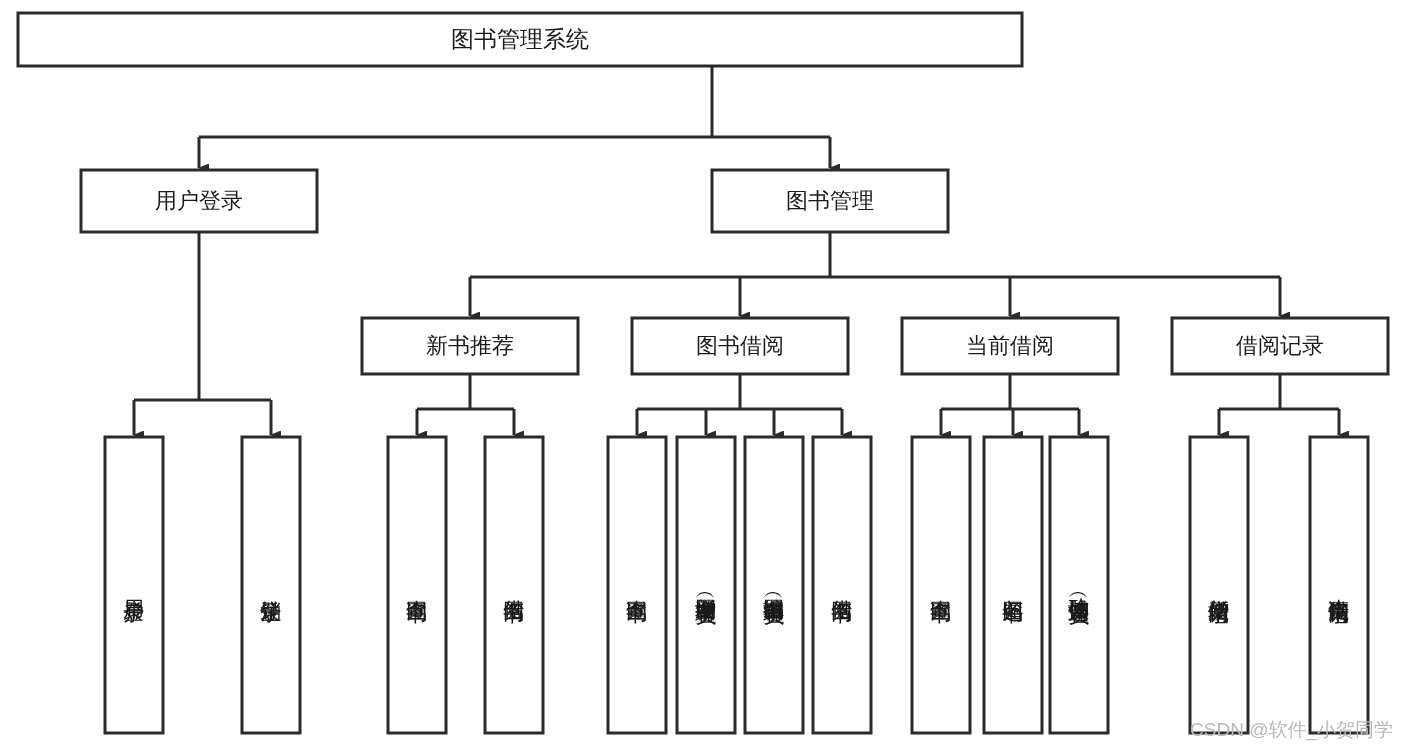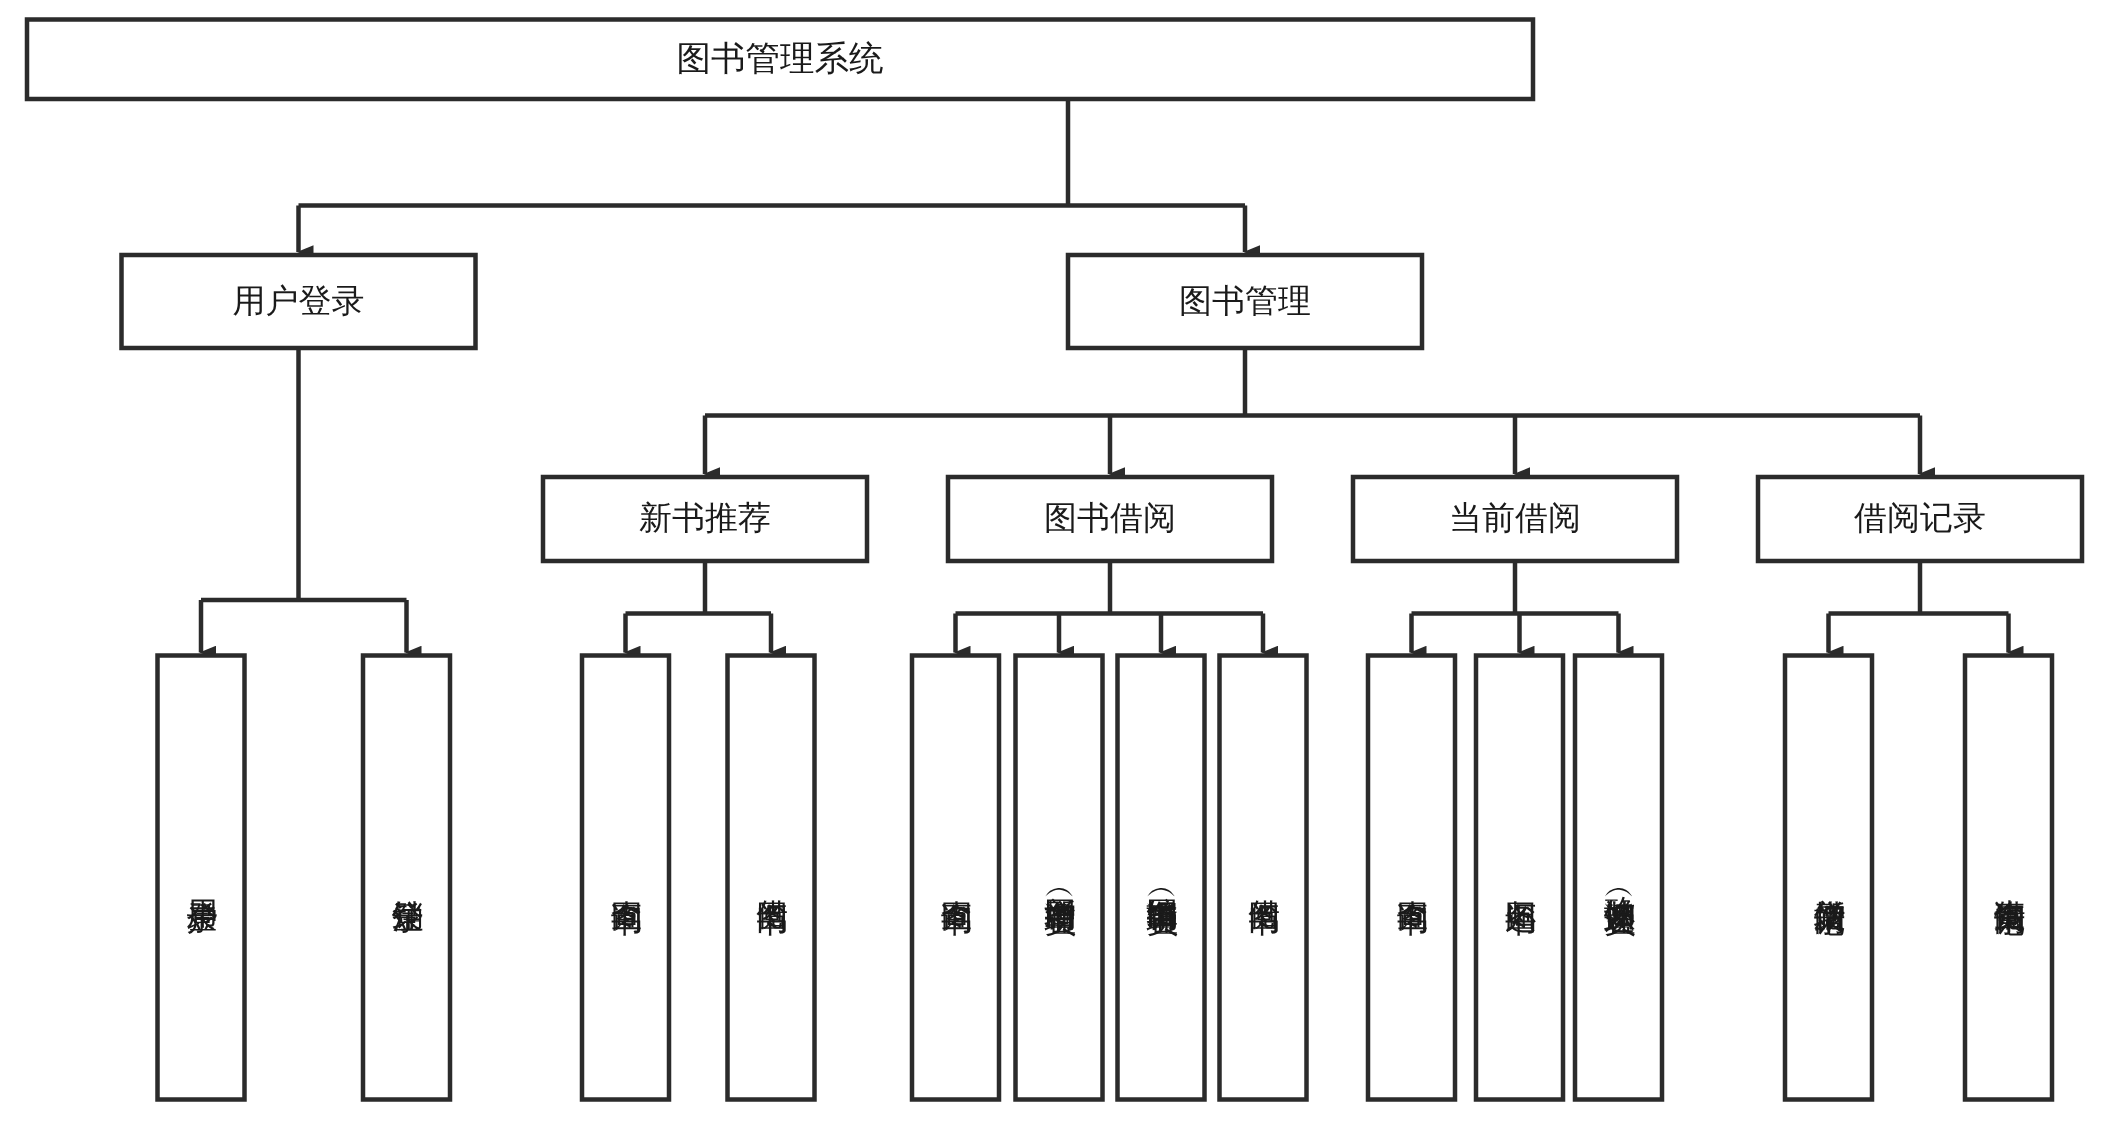--- a/index.html
+++ b/index.html
@@ -194,13 +194,14 @@
         <span class="leaf-label">确认归还（管理员）</span>
       </div>
       <div class="leaf-label-wrap" style="left: 1190px; top: 437px; width: 58px; height: 296px;">
         <span class="leaf-label">新增借阅记录</span>
       </div>
       <div class="leaf-label-wrap" style="left: 1310px; top: 437px; width: 58px; height: 296px;">
         <span class="leaf-label">查询借阅记录</span>
       </div>
     </div>
 
+  <div class="watermark">CSDN @软件_小贺同学</div>
 </div>
 
 </body></html>

